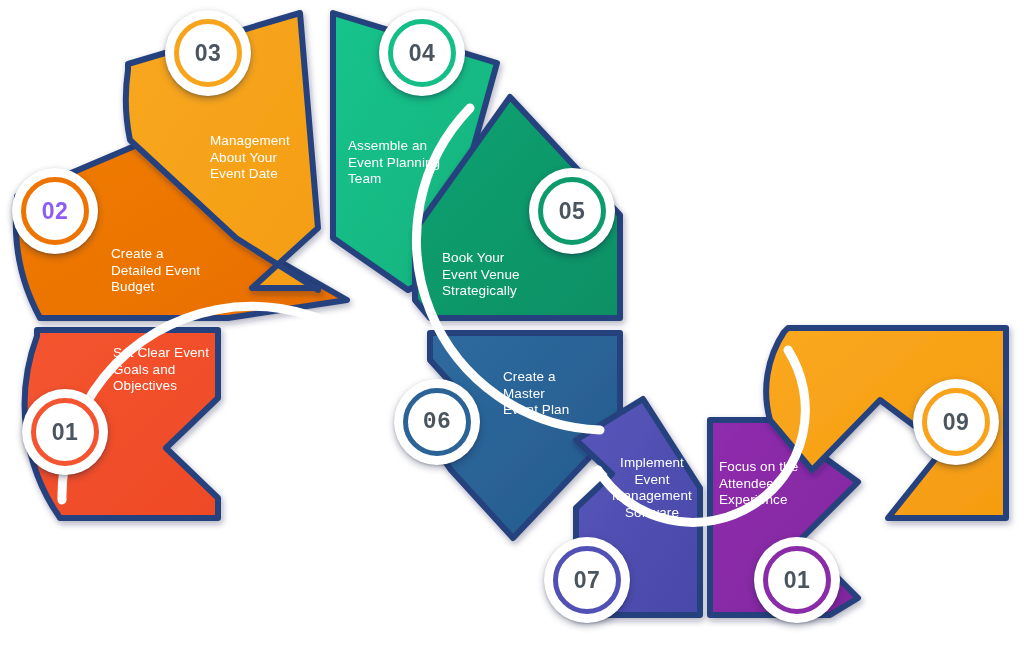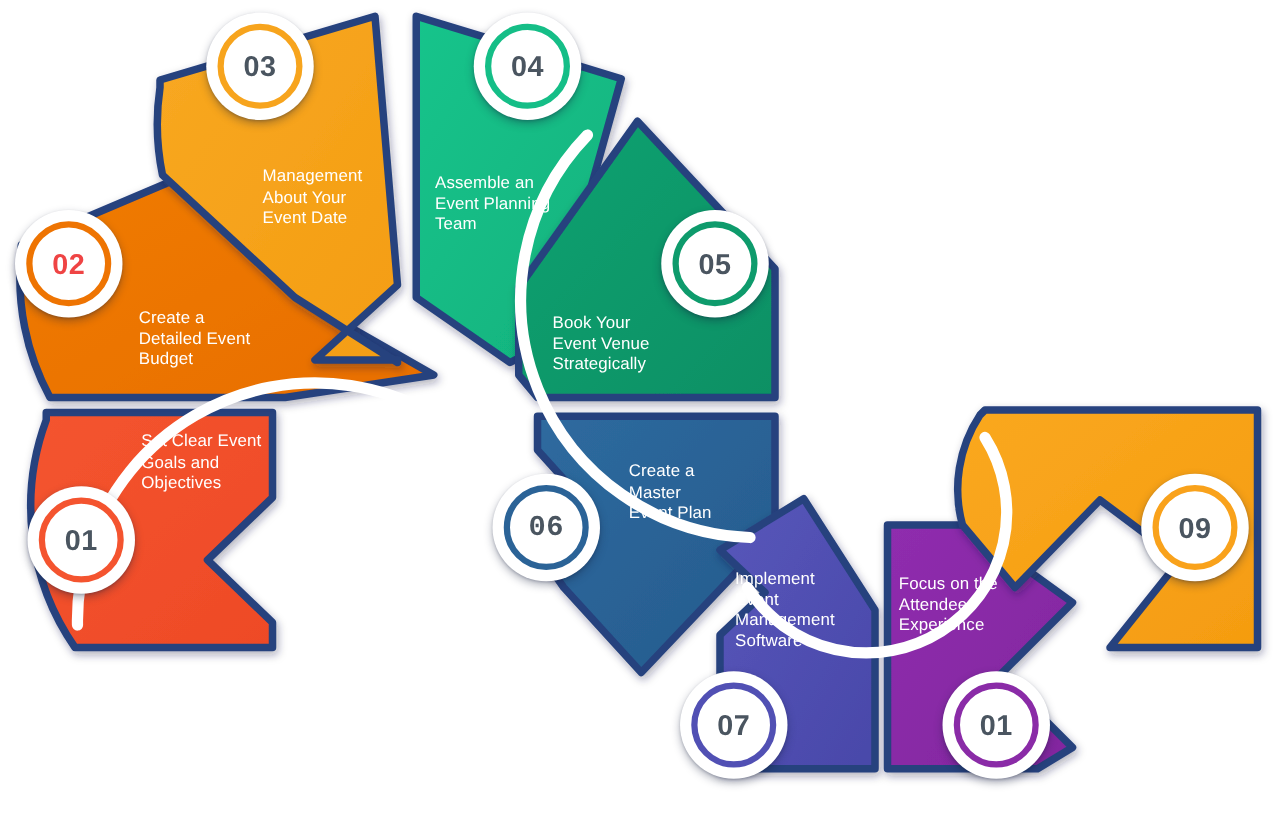--- a/index.html
+++ b/index.html
@@ -213,37 +213,37 @@
 Event Date</div>
   <div class="seg-label" style="left:348px;top:138px;width:116px;">Assemble an
 Event Planning
 Team</div>
   <div class="seg-label" style="left:442px;top:250px;width:110px;">Book Your
 Event Venue
 Strategically</div>
   <div class="seg-label" style="left:503px;top:369px;width:96px;">Create a
 Master
 Event Plan</div>
-  <div class="seg-label" style="left:588px;top:455px;width:100px;">Implement
+  <div class="seg-label" style="left:602px;top:455px;width:100px;text-align:center;">Implement
 Event
 Management
 Software</div>
   <div class="seg-label" style="left:719px;top:459px;width:104px;">Focus on the
 Attendee
 Experience</div>
 
   <div id="badges">
       <div class="badge-halo" style="left: 22px; top: 389px; width: 86px; height: 86px;">
         <div class="badge-ring" style="left: 9px; top: 9px; width: 68px; height: 68px; border: 5px solid rgb(244, 84, 47); display: flex; align-items: center; justify-content: center;">
           <span class="badge-num" style="color: rgb(74, 85, 96);">01</span>
         </div>
       </div>
       <div class="badge-halo" style="left: 12px; top: 168px; width: 86px; height: 86px;">
         <div class="badge-ring" style="left: 9px; top: 9px; width: 68px; height: 68px; border: 5px solid rgb(238, 116, 2); display: flex; align-items: center; justify-content: center;">
-          <span class="badge-num" style="color: #ef4444;">02</span>
+          <span class="badge-num" style="color: #8b5cf6;">02</span>
         </div>
       </div>
       <div class="badge-halo" style="left: 165px; top: 10px; width: 86px; height: 86px;">
         <div class="badge-ring" style="left: 9px; top: 9px; width: 68px; height: 68px; border: 5px solid rgb(247, 164, 29); display: flex; align-items: center; justify-content: center;">
           <span class="badge-num" style="color: rgb(74, 85, 96);">03</span>
         </div>
       </div>
       <div class="badge-halo" style="left: 379px; top: 10px; width: 86px; height: 86px;">
         <div class="badge-ring" style="left: 9px; top: 9px; width: 68px; height: 68px; border: 5px solid rgb(21, 190, 135); display: flex; align-items: center; justify-content: center;">
           <span class="badge-num" style="color: rgb(74, 85, 96);">04</span>

